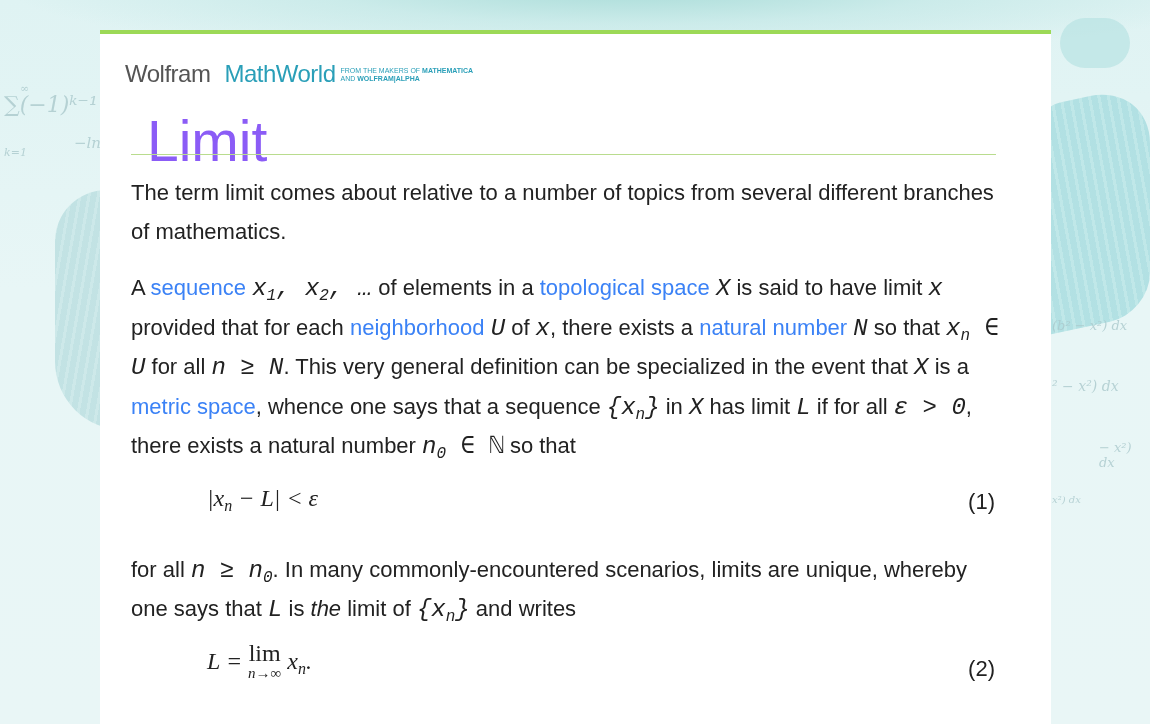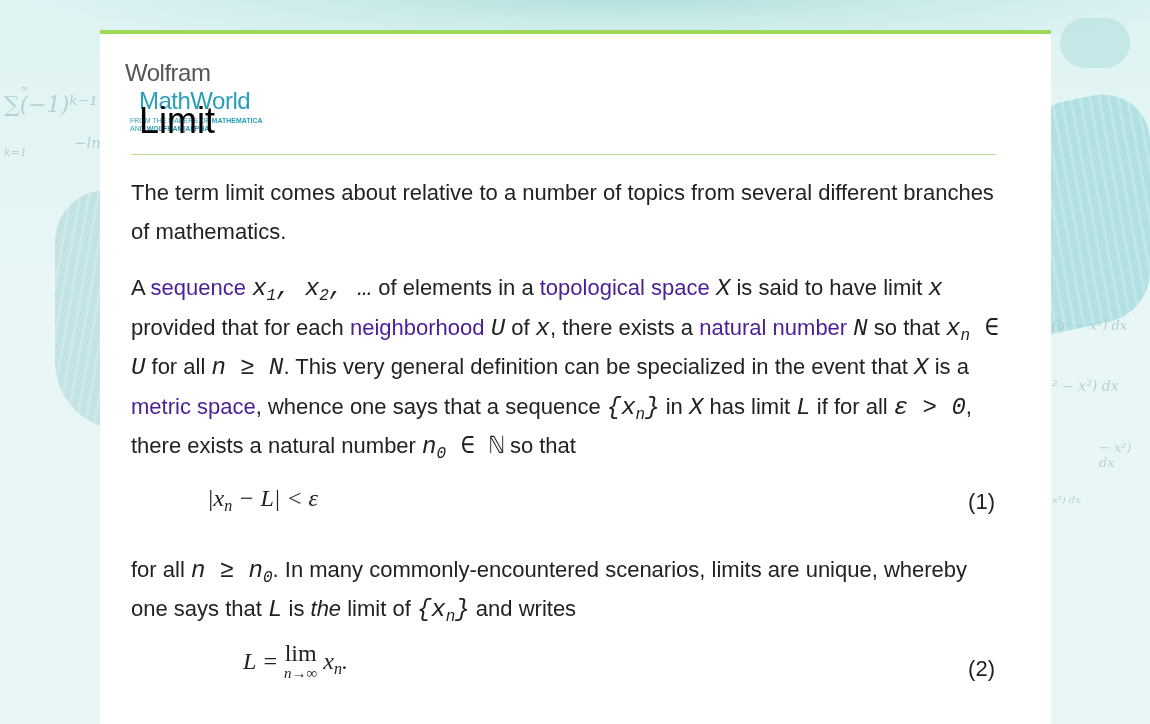--- a/index.html
+++ b/index.html
@@ -31,38 +31,38 @@
   }
   .bg-formula {
     position:absolute; color:#aac9cc; font-family:"DejaVu Serif", serif; font-style:italic; opacity:0.8;
   }
   .card {
     position:absolute; left:100px; top:30px; width:951px; height:720px;
     background:#ffffff;
     border-top:4px solid #9cd957;
   }
   .brand {
-    position:absolute; left:25px; top:25px; height:30px; display:flex; white-space:nowrap;flex-direction:column;
+    position:absolute; left:25px; top:25px; height:30px; display:flex; align-items:center; white-space:nowrap;
   }
   .brand-wolfram { font-size:24px; color:#555; letter-spacing:-0.5px; }
   .brand-mw { font-size:24px; color:#2a9fb8; margin-left:14px; letter-spacing:-0.5px; }
   .brand-tag { font-size:7px; color:#2a9fb8; line-height:8px; margin-left:5px; margin-top:2px; }
   .brand-tag b { font-weight:bold; }
   .page-title {
-    position:absolute; left:31px; top:58px; font-size:36px; color:#000000; margin:8px; font-weight:normal;
+    position:absolute; left:31px; top:58px; font-size:57px; color:#8b5cf6; margin:16px; font-weight:normal;
   }
   .title-rule {
     position:absolute; left:31px; top:120px; width:865px; height:1px; background:#b9dc8e;
   }
   .content {
     position:absolute; left:31px; top:140px; width:870px;
     font-size:22px; line-height:38.5px; color:#222;
   }
   .content p { margin:0 0 18px 0; }
-  a.link { color:#4c1d95; text-decoration:none;text-align:right; }
+  a.link { color:#3b82f6; text-decoration:none;text-align:right; }
   .m { font-family:Liberation Mono, monospace; font-style:italic; font-size:24px; }
   sub { font-size:16px; vertical-align:-5px; line-height:0; }
   .eq {
     position:relative; height:58px; margin:-6px 0 14px 0;
   }
   .eq-body { position:absolute; left:76px; top:0; font-family:"Liberation Serif", serif; font-size:24px; }
   .eq-num { position:absolute; right:6px; top:4px; font-size:22px; }
   .lim-block { display:inline-block; text-align:center; vertical-align:top; line-height:22px; }
   .lim-sub { display:block; font-size:15px; font-style:italic; line-height:18px; }
 </style>
@@ -104,20 +104,20 @@
     <p><span>A </span><a class="link">sequence</a> <span class="m"><span>x</span><sub>1</sub><span>, x</span><sub>2</sub><span>, …</span></span><span> of elements in a </span><a class="link">topological space</a> <span class="m">X</span><span> is said to have limit </span><span class="m">x</span><span> provided that for each </span><a class="link">neighborhood</a> <span class="m">U</span><span> of </span><span class="m">x</span><span>, there exists a </span><a class="link">natural number</a> <span class="m">N</span><span> so that </span><span class="m"><span>x</span><sub>n</sub><span> ∈ U</span></span><span> for all </span><span class="m">n ≥ N</span><span>. This very general definition can be specialized in the event that </span><span class="m">X</span><span> is a </span><a class="link">metric space</a><span>, whence one says that a sequence </span><span class="m"><span>{x</span><sub>n</sub><span>}</span></span><span> in </span><span class="m">X</span><span> has limit </span><span class="m">L</span><span> if for all </span><span class="m">ε &gt; 0</span><span>, there exists a natural number </span><span class="m"><span>n</span><sub>0</sub><span> ∈ ℕ</span></span><span> so that</span></p>
 
     <div class="eq">
       <span class="eq-body m"><span>|x</span><sub>n</sub><span> − L| &lt; ε</span></span>
       <span class="eq-num">(1)</span>
     </div>
 
     <p><span>for all </span><span class="m"><span>n ≥ n</span><sub>0</sub></span><span>. In many commonly-encountered scenarios, limits are unique, whereby one says that </span><span class="m">L</span><span> is </span><em>the</em><span> limit of </span><span class="m"><span>{x</span><sub>n</sub><span>}</span></span><span> and writes</span></p>
 
     <div class="eq" style="height:66px;">
-      <span class="eq-body" style="font-style:italic;margin-left:36px;"><span>L = </span><span class="lim-block"><span style="font-style:normal;">lim</span><span class="lim-sub">n→∞</span></span><span> x</span><sub>n</sub><span>.</span></span>
+      <span class="eq-body" style="font-style:italic;"><span>L = </span><span class="lim-block"><span style="font-style:normal;">lim</span><span class="lim-sub">n→∞</span></span><span> x</span><sub>n</sub><span>.</span></span>
       <span class="eq-num" style="top:8px;">(2)</span>
     </div>
 
     <p></p>
 
   </div>
 </div>
 
 </body></html>

